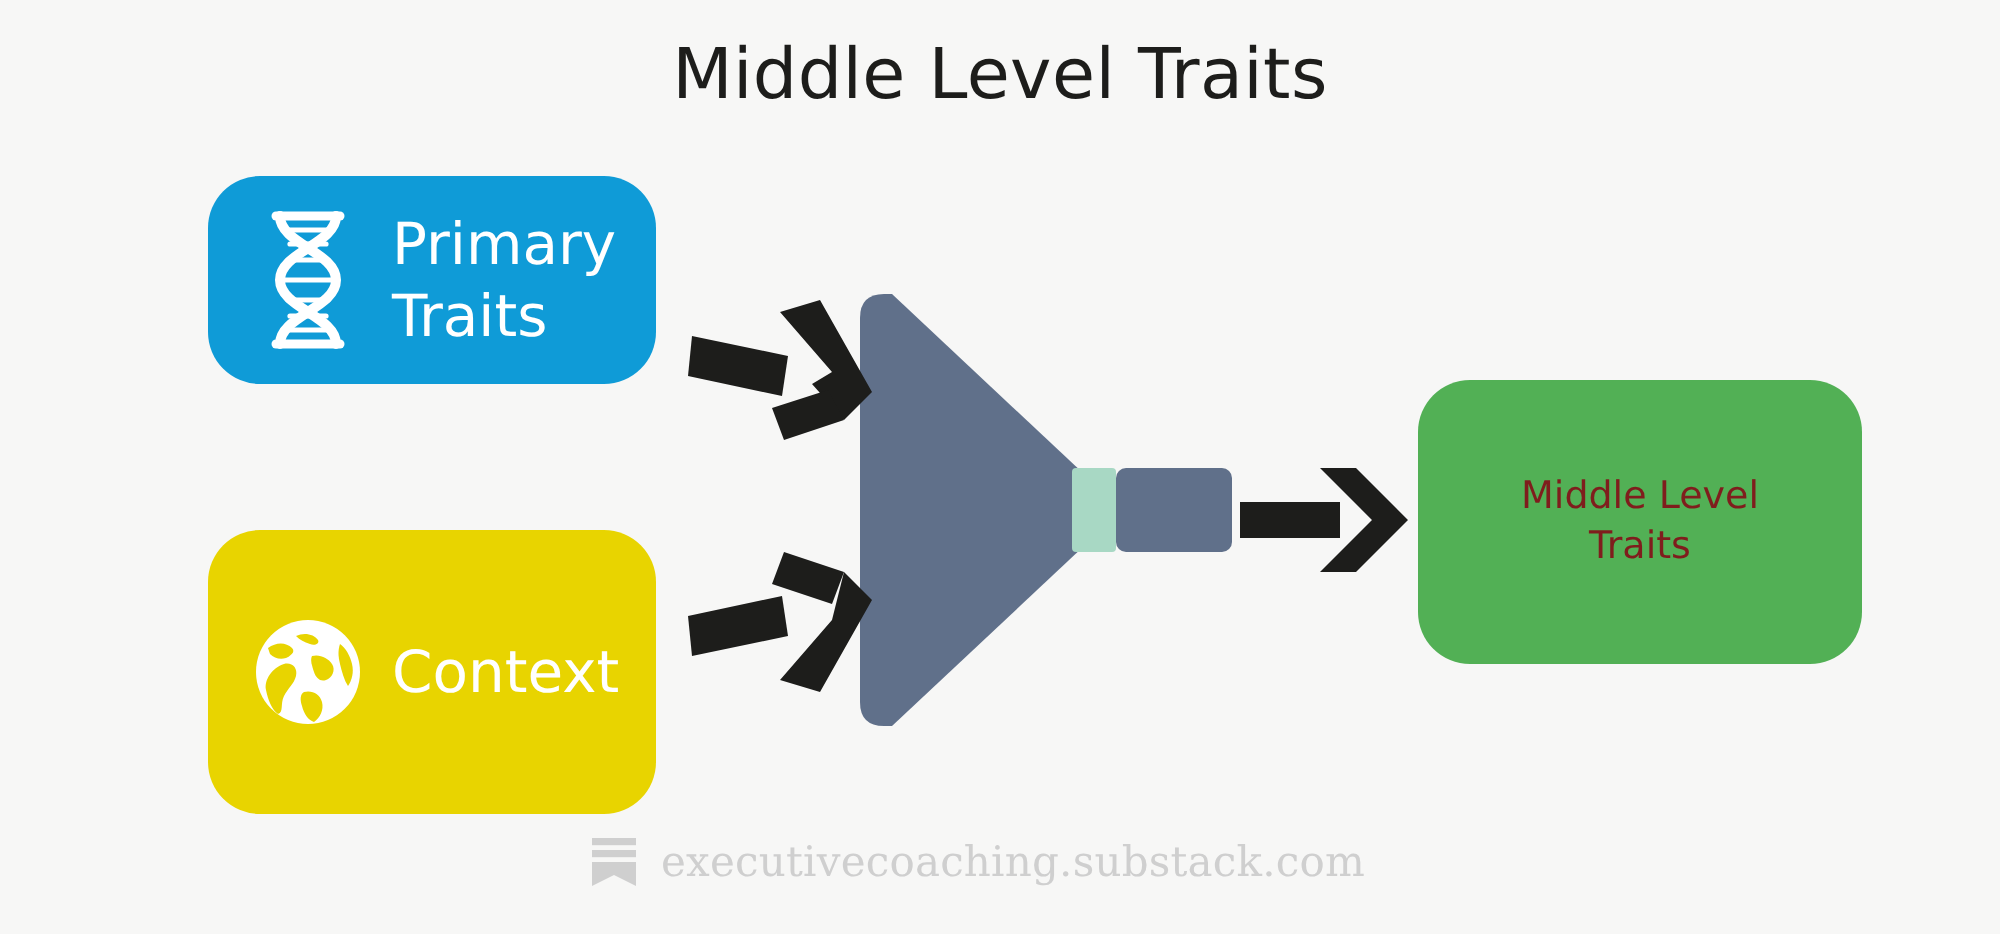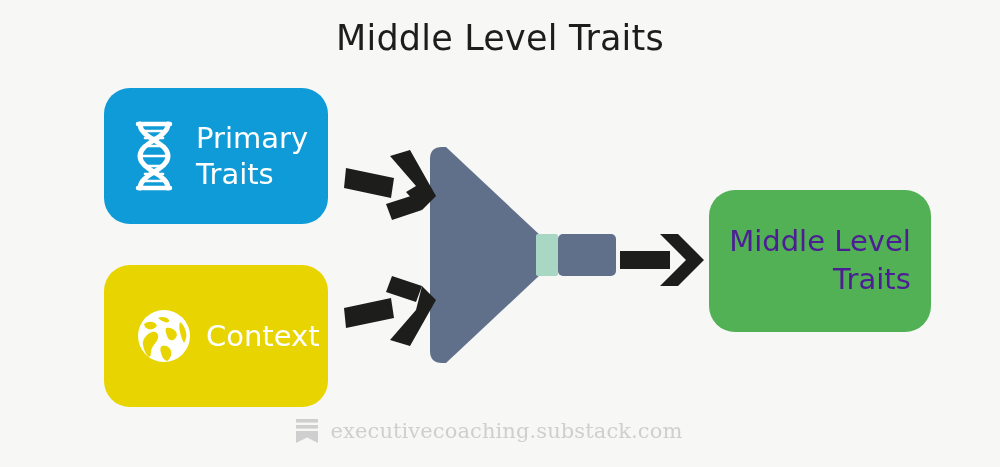--- a/index.html
+++ b/index.html
@@ -40,31 +40,31 @@
     position: absolute;
     border-radius: 26px;
     display: flex;
     align-items: center;
     box-sizing: border-box;
   }
   #box-primary {
     left: 104px;
     top: 88px;
     width: 224px;
-    height: 136px;
+    height: 104px;
     background: #0f9bd7;
     padding-left: 22px;
   }
   #box-context {
     left: 104px;
     top: 265px;
     width: 224px;
     height: 142px;
     background: #e8d400;
-    padding-left: 32px;
+    padding-left: 22px;
   }
   .src-label {
     color: #ffffff;
     font-size: 29px;
     font-weight: 400;
     line-height: 1.25;
     margin-left: 14px;
     font-family: "DejaVu Sans", sans-serif;
     white-space: pre-line;
   }
@@ -89,27 +89,26 @@
     width: 222px;
     height: 142px;
     background: #52b055;
     border-radius: 26px;
     display: flex;
     align-items: center;
     justify-content: center;
     text-align: center;
   }
   #label-output {
-    color: #4c1d95;
-    font-size: 29px;
+    color: #7f1d1d;
+    font-size: 19px;
     font-weight: 400;
     line-height: 1.3;
     font-family: "DejaVu Sans", sans-serif;
     white-space: pre-line;
-    text-align: right;
   }
 
   
   #funnel {
     position: absolute;
     left: 424px;
     top: 145px;
     width: 200px;
     height: 220px;
   }

